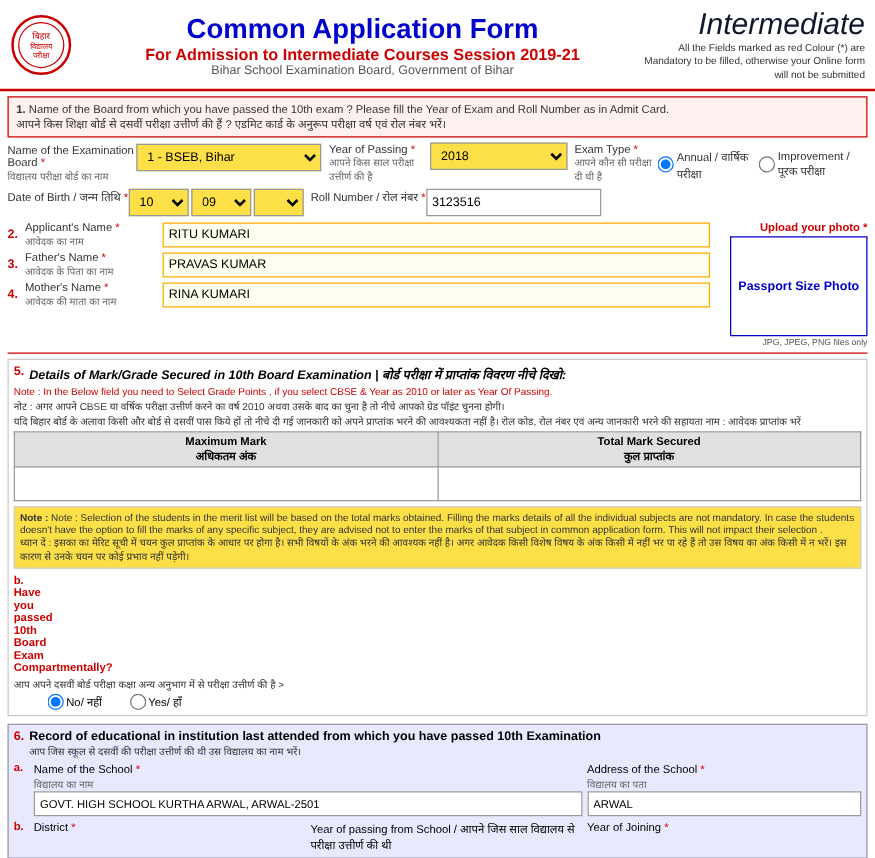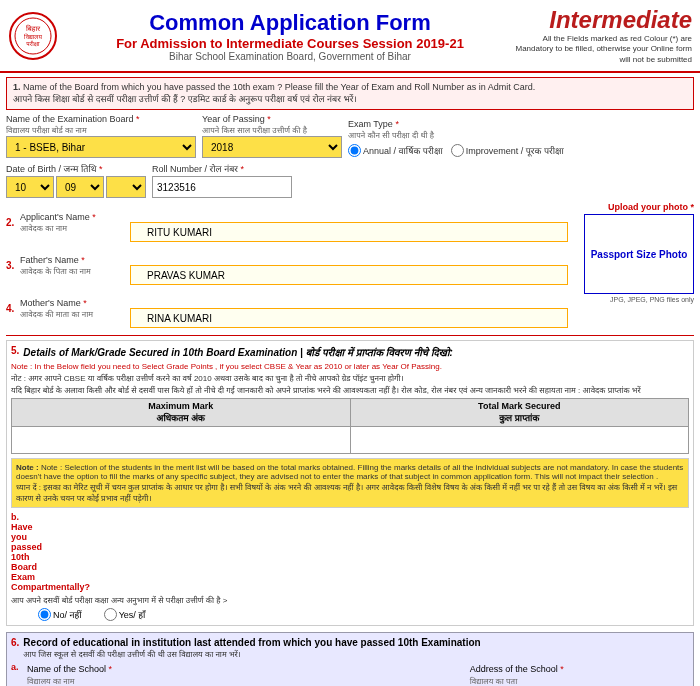--- a/index.html
+++ b/index.html
@@ -6,29 +6,29 @@
     body { font-family: Arial, sans-serif; font-size: 11px; background: #fff; width: 700px; }
     
     
     .header { display: flex; align-items: center; padding: 6px 8px; border-bottom: 2px solid #c00; background: #fff; }
     .header-logo { width: 50px; height: 50px; margin-right: 10px; }
     .header-center { flex: 1; text-align: center; }
     .header-title { font-size: 22px; color: #00c; font-weight: bold; }
     .header-subtitle { font-size: 13px; color: #c00; font-weight: bold; }
     .header-board { font-size: 10px; color: #555; }
     .header-right { width: 180px; text-align: right; }
-    .header-right-title { font-size: 24px; color: #b91c1c; font-weight: bold; font-style: italic; }
+    .header-right-title { font-size: 24px; color: #0f172a; font-weight: normal; font-style: italic; }
     .header-right-text { font-size: 8px; color: #333; line-height: 1.3; }
 
     
     .content { padding: 4px 6px; }
     
     
     .form-row { display: flex; gap: 6px; margin-bottom: 4px; align-items: flex-end; }
-    .form-group { display: flex; flex-direction: column; }
+    .form-group { display: flex; }
     .form-group label { font-size: 9px; color: #333; margin-bottom: 1px; }
     .form-group label .hindi { font-size: 8px; color: #666; display: block; }
     
     select, input[type="text"] {
       border: 1px solid #999;
       padding: 2px 4px;
       font-size: 10px;
       background: #fff;
       height: 22px;
     }
@@ -41,21 +41,21 @@
     
     .applicant-section { display: flex; gap: 6px; }
     .applicant-fields { flex: 1; }
     .photo-box { width: 110px; border: 1px solid #00c; padding: 4px; text-align: center; font-size: 10px; color: #00c; font-weight: bold; min-height: 80px; display: flex; flex-direction: column; justify-content: center; align-items: center; }
     
     .field-row { display: flex; align-items: center; margin-bottom: 3px; }
     .field-num { width: 14px; font-weight: bold; color: #c00; font-size: 10px; }
     .field-label { width: 110px; font-size: 9px; color: #333; }
     .field-label .hindi { font-size: 8px; color: #666; display: block; }
     .field-input { flex: 1; }
-    .field-input input { width: 100%; border: 1px solid #ffaa00; background: #fffff0; padding: 2px 16px; font-size: 10px; height: 20px; margin-top: 20px; }
+    .field-input input { width: 100%; border: 1px solid #ffaa00; background: #fffff0; padding: 2px 4px; font-size: 10px; height: 20px; }
     
     
     .section5 { background: #fff; border: 1px solid #ccc; padding: 4px; margin-bottom: 6px; }
     .marks-table { width: 100%; border-collapse: collapse; margin-bottom: 4px; }
     .marks-table th, .marks-table td { border: 1px solid #999; padding: 2px 4px; font-size: 9px; }
     .marks-table th { background: #e0e0e0; font-weight: bold; }
     .note-box { background: #fde047; border: 1px solid #ccc; padding: 4px; font-size: 8px; color: #333; margin-bottom: 4px; }
     
     
     .section6 { background: #e8e8ff; border: 1px solid #99a; padding: 4px; }

